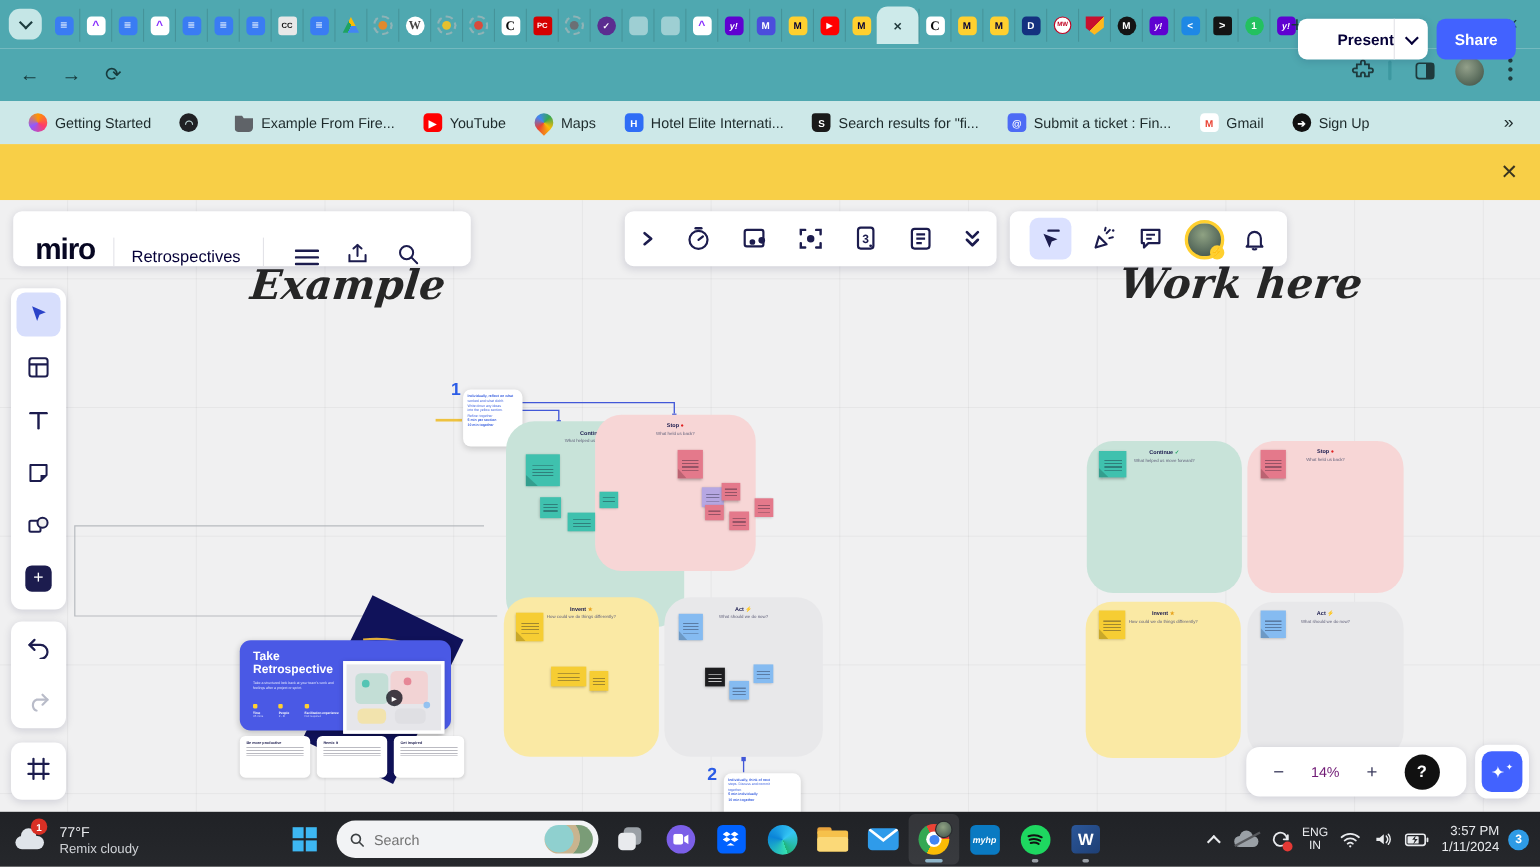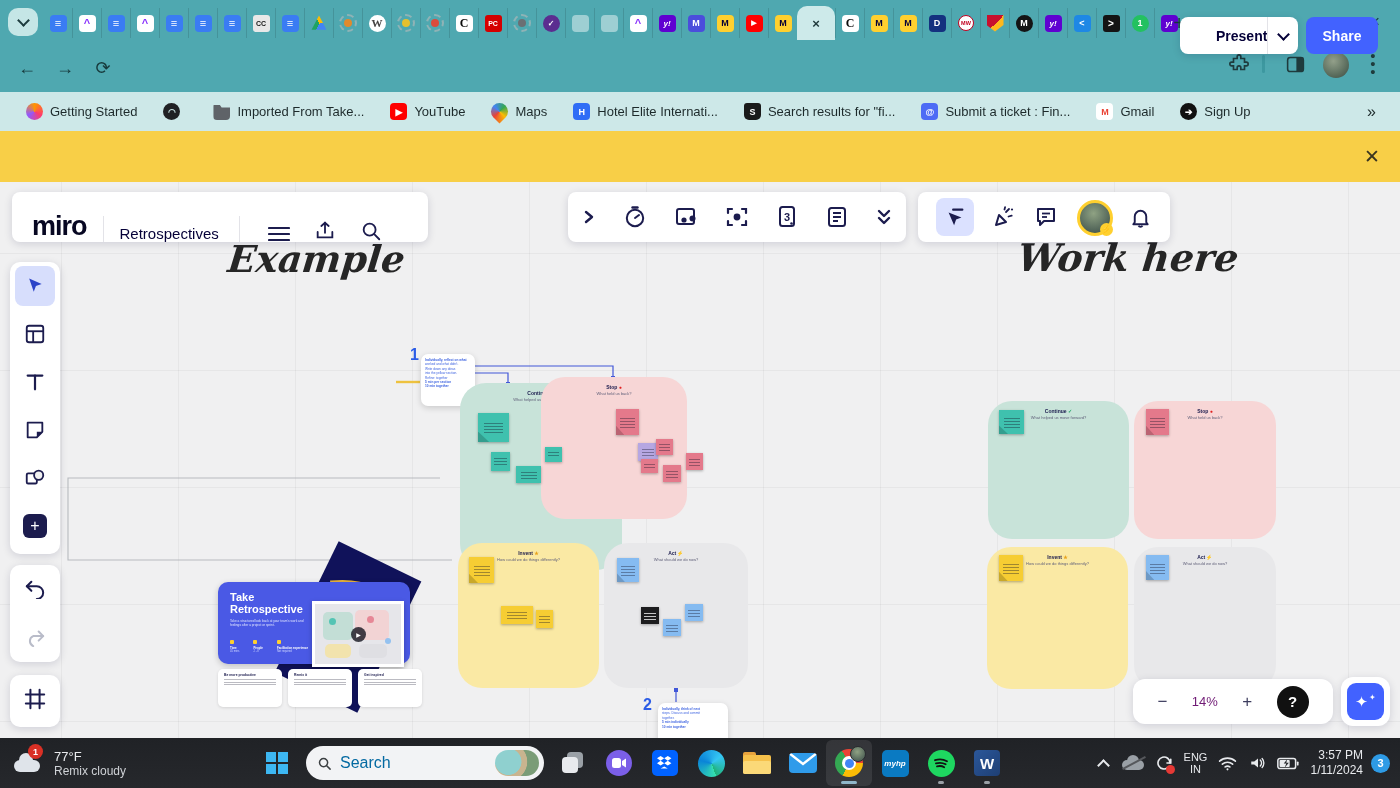--- a/index.html
+++ b/index.html
@@ -112,21 +112,21 @@
   .zbtn{font-size:17px;color:#3c3c5e;}
   #helpbtn{width:32px;height:32px;border-radius:50%;background:#111;color:#fff;font:700 15px "Liberation Sans",sans-serif;display:flex;align-items:center;justify-content:center;}
   #aicard{left:1341px;top:677px;width:49px;height:49px;border-radius:12px;display:flex;align-items:center;justify-content:center;}
   #aibtn{width:37px;height:37px;border-radius:9px;background:#4262ff;color:#fff;display:flex;align-items:center;justify-content:center;font-size:15px;}
   
   #taskbar{left:0;top:738px;width:1400px;height:50px;background:linear-gradient(#202226,#26282c);display:flex;align-items:center;}
   #weather{display:flex;align-items:center;margin-left:12px;color:#e8eaed;}
   #wtemp{font-size:13px;} #wcond{font-size:12px;color:#cfd2d6;}
   .tbic{width:46px;height:46px;display:flex;align-items:center;justify-content:center;position:relative;flex:none;}
   #searchpill{width:238px;height:34px;background:#f2f3f5;border-radius:17px;display:flex;align-items:center;margin:0 6px;}
-  #searchtext{font-size:16px;color:#0369a1;margin-left:8px;flex:1;}
+  #searchtext{font-size:13px;color:#737373;margin-left:8px;flex:1;}
   .rundot{position:absolute;bottom:2px;left:50%;transform:translateX(-50%);width:6px;height:3px;border-radius:2px;background:#9aa0a6;}
   #chromeslot{background:rgba(255,255,255,.09);border-radius:6px;}
   #chromeslot .rundot{width:16px;background:#8fb6c9;}
   #tray{margin-left:auto;display:flex;align-items:center;color:#e8eaed;}
   .trayic{width:30px;display:flex;align-items:center;justify-content:center;}
   #lang{font-size:11px;line-height:12px;text-align:center;width:34px;}
   #clock{font-size:12px;line-height:15px;text-align:right;margin:0 8px;}
   #notifbadge{width:19px;height:19px;border-radius:50%;background:#2e9be6;color:#fff;font:700 11px "Liberation Sans",sans-serif;display:flex;align-items:center;justify-content:center;margin-right:10px;}
   svg{display:block;}
 </style>
@@ -294,21 +294,21 @@
       <div class="bm">
         <span class="ic" style="background: conic-gradient(rgb(255, 149, 0), rgb(255, 59, 107), rgb(144, 89, 255), rgb(255, 149, 0)); border-radius: 50%;"></span>
         <span>Getting Started</span>
       </div>
       <div class="bm">
         <span class="ic" style="background: rgb(32, 33, 36); border-radius: 50%; color: rgb(205, 232, 232);">◠</span>
         <span></span>
       </div>
       <div class="bm">
         <span class="ic" style="background: rgb(95, 99, 104); clip-path: polygon(0px 12%, 38% 12%, 48% 26%, 100% 26%, 100% 100%, 0px 100%);"></span>
-        <span>Imported From Take...</span>
+        <span>Example From Fire...</span>
       </div>
       <div class="bm">
         <span class="ic" style="background: rgb(255, 0, 0); color: rgb(255, 255, 255);">▶</span>
         <span>YouTube</span>
       </div>
       <div class="bm">
         <span class="ic" style="background: conic-gradient(rgb(66, 133, 244), rgb(52, 168, 83), rgb(251, 188, 4), rgb(234, 67, 53), rgb(66, 133, 244)); border-radius: 50% 50% 50% 0px; transform: rotate(-45deg);"></span>
         <span>Maps</span>
       </div>
       <div class="bm">

